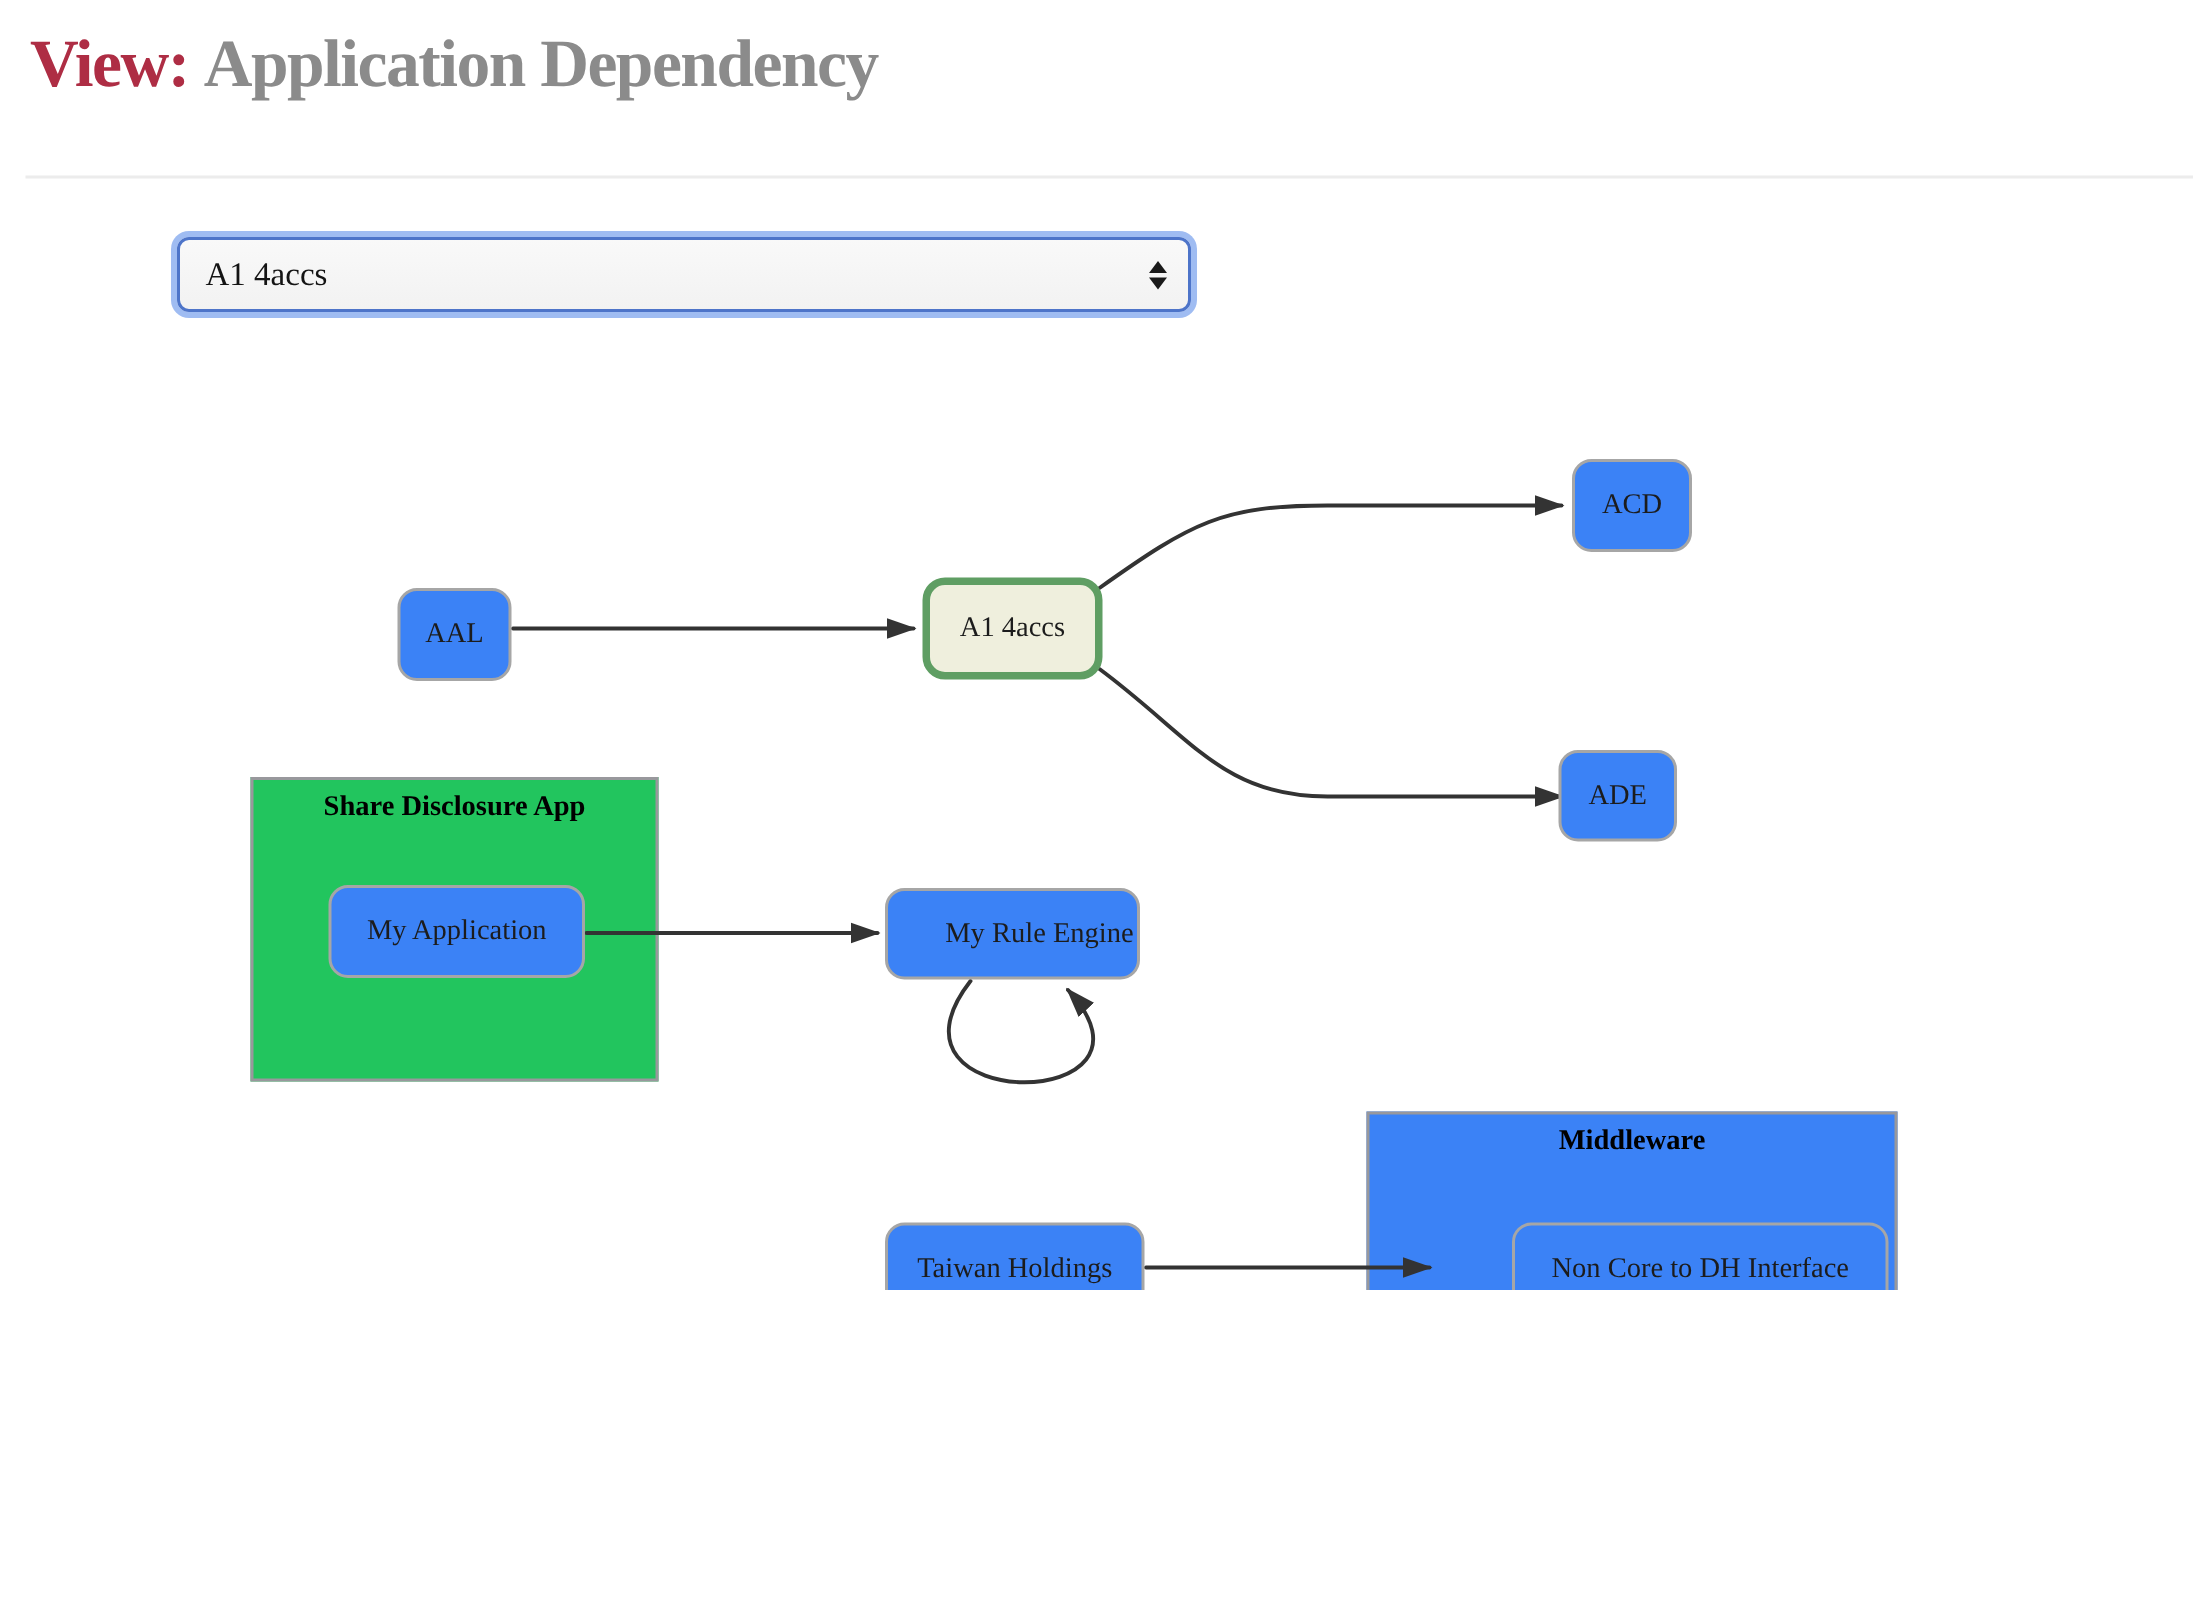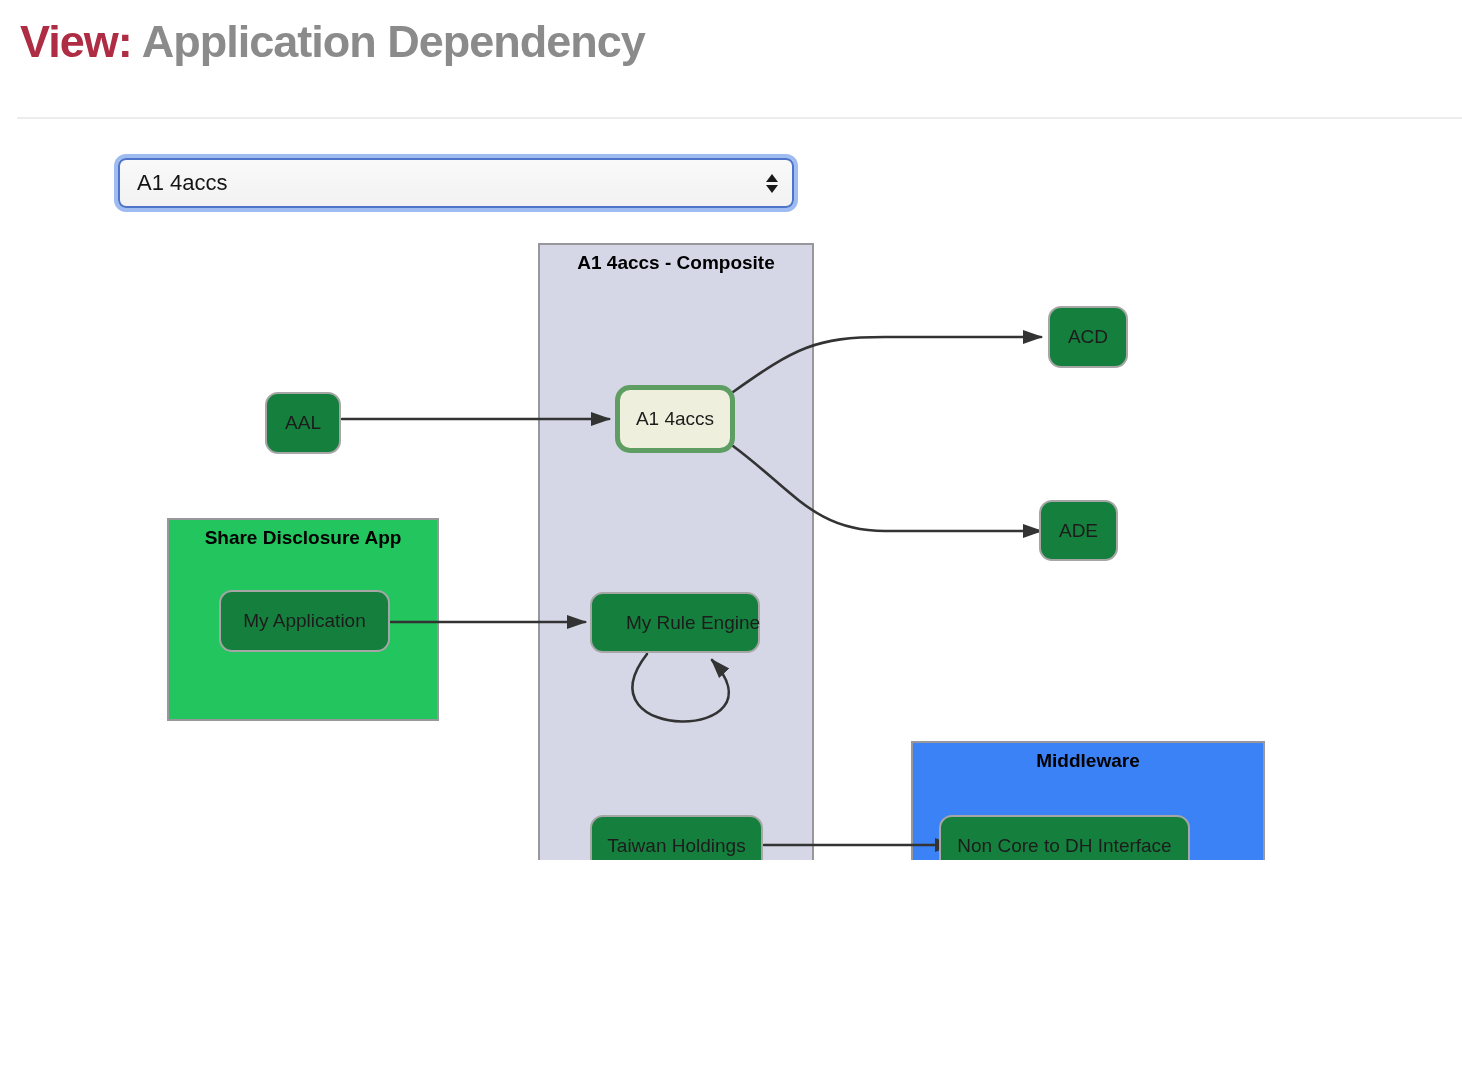--- a/index.html
+++ b/index.html
@@ -1,21 +1,21 @@
 <!DOCTYPE html>
 <html><head>
 <meta charset="utf-8">
 <style>
   html, body { margin: 0; padding: 0; background: #ffffff; }
   .page {
     position: relative;
     width: 1462px;
     height: 860px;
     background: #ffffff;
-    font-family: Liberation Sans, sans-serif;
+    font-family: Liberation Serif, serif;
     overflow: hidden;
   }
 
   
   .header {
     position: absolute;
     left: 20px;
     top: 16px;
     font-size: 45px;
     font-weight: 700;
@@ -89,21 +89,21 @@
   .edges {
     position: absolute;
     inset: 0;
     z-index: 5;
     pointer-events: none;
   }
 
   .node {
     position: absolute;
     box-sizing: border-box;
-    background: #15803d;
+    background: #3b82f6;
     border: 2px solid #a6a6a6;
     border-radius: 13px;
     display: flex;
     align-items: center;
     justify-content: center;
     font-size: 19px;
     color: #1c1c1c;
     z-index: 10;
     white-space: nowrap;
   }
@@ -112,21 +112,21 @@
     background: #efefdd;
     border-radius: 15px;
   }
   .n-aal { left: 265px; top: 392px; width: 76px;  height: 62px; }
   .n-a1  { left: 615px; top: 385px; width: 120px; height: 68px; }
   .n-acd { left: 1048px; top: 306px; width: 80px;  height: 62px; }
   .n-ade { left: 1039px; top: 500px; width: 79px;  height: 61px; }
   .n-myc { left: 219px; top: 590px; width: 171px; height: 62px; }
   .n-mre { left: 590px; top: 592px; width: 170px; height: 61px; padding-left: 36px; }
   .n-twh { left: 590px; top: 815px; width: 173px; height: 61px; }
-  .n-ncd { left: 939px; top: 815px; width: 251px; height: 61px; }
+  .n-ncd { left: 1008px; top: 815px; width: 251px; height: 61px; }
 </style>
 </head>
 <body>
 
 <div class="page">
 
   <div class="header">
     <span class="view-label">View:</span><span class="view-title">Application Dependency</span>
   </div>
   <div class="rule"></div>
@@ -134,23 +134,20 @@
   <div class="select-box">
     <span class="select-value">A1 4accs</span>
     <span class="stepper">
       <span class="tri-up"></span>
       <span class="tri-down"></span>
     </span>
   </div>
 
   <div class="diagram">
 
-    <div class="gbox c-composite">
-      <div class="gtitle">A1 4accs - Composite</div>
-    </div>
     <div class="gbox c-share">
       <div class="gtitle">Share Disclosure App</div>
     </div>
     <div class="gbox c-middleware">
       <div class="gtitle">Middleware</div>
     </div>
 
     <svg class="edges" width="1462" height="1070" viewBox="0 0 1462 1070">
       <defs>
         <marker id="ah" markerUnits="userSpaceOnUse" markerWidth="20" markerHeight="16" viewBox="0 0 20 16" refX="18" refY="8" orient="auto">

